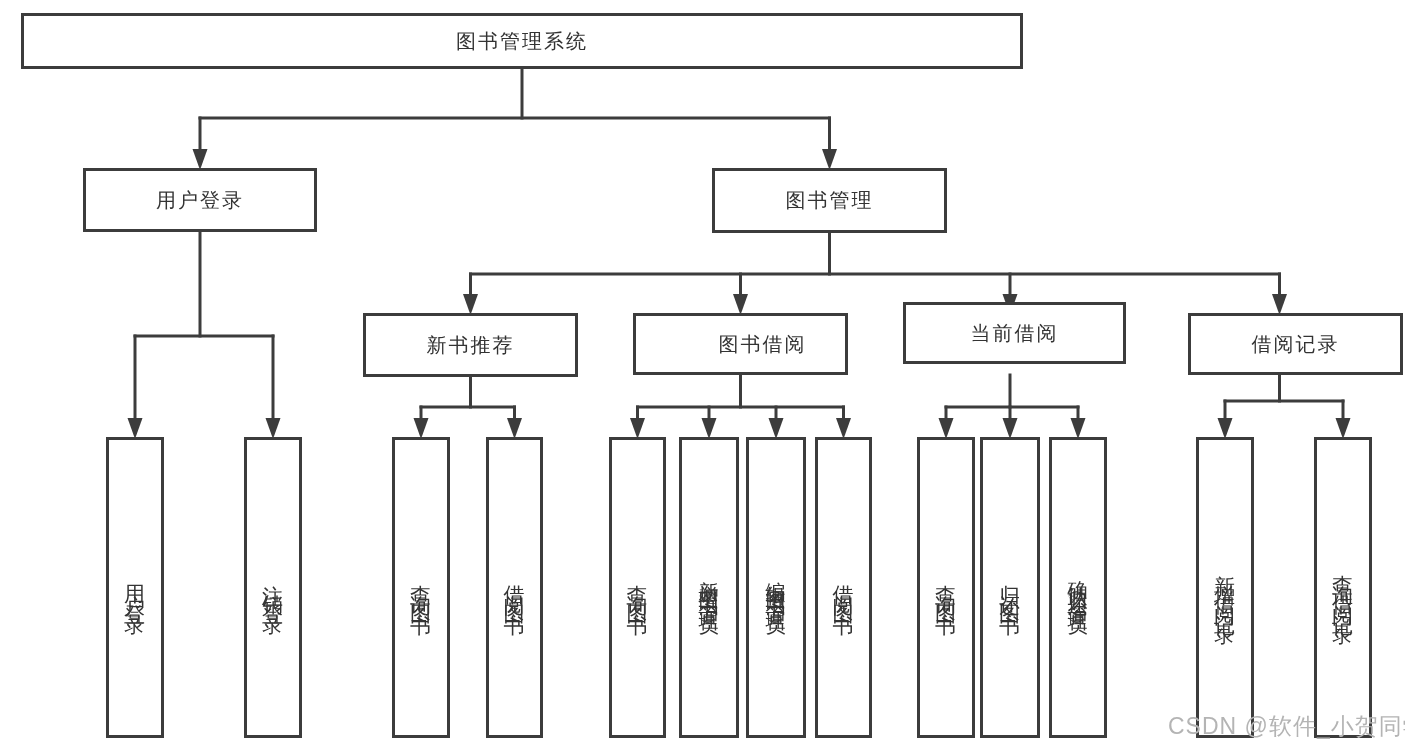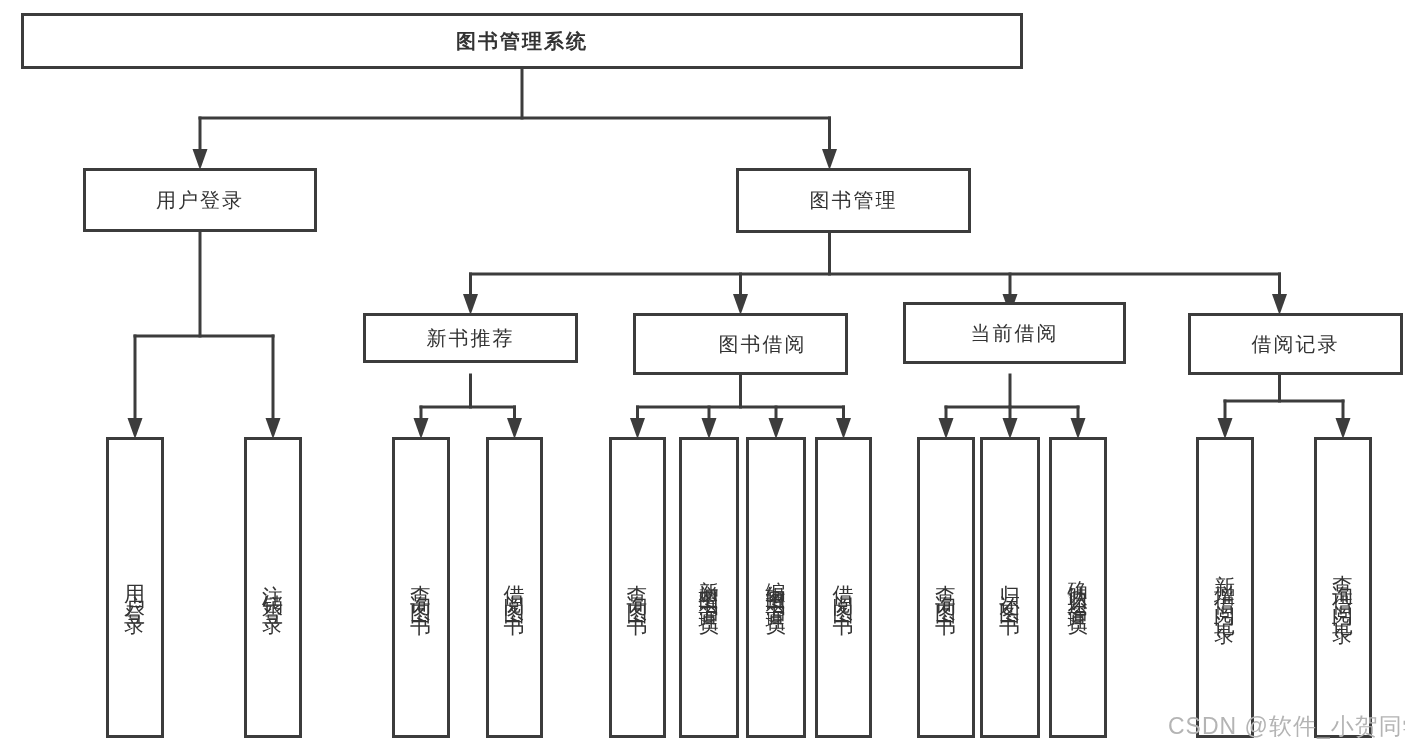--- a/index.html
+++ b/index.html
@@ -110,30 +110,30 @@
       <line x1="1078" y1="407" x2="1078" y2="421" stroke="#3c3c3c" stroke-width="3" stroke-linecap="square"></line>
       <path d="M 1070.5 418 L 1085.5 418 L 1078 439 Z" fill="#3c3c3c"></path>
       <line x1="1279.5" y1="375" x2="1279.5" y2="401" stroke="#3c3c3c" stroke-width="3" stroke-linecap="square"></line>
       <line x1="1225" y1="401" x2="1343" y2="401" stroke="#3c3c3c" stroke-width="3" stroke-linecap="square"></line>
       <line x1="1225" y1="401" x2="1225" y2="421" stroke="#3c3c3c" stroke-width="3" stroke-linecap="square"></line>
       <path d="M 1217.5 418 L 1232.5 418 L 1225 439 Z" fill="#3c3c3c"></path>
       <line x1="1343" y1="401" x2="1343" y2="421" stroke="#3c3c3c" stroke-width="3" stroke-linecap="square"></line>
       <path d="M 1335.5 418 L 1350.5 418 L 1343 439 Z" fill="#3c3c3c"></path>
     </svg>
   <div class="watermark" id="watermark" style="left: 1168px; top: 711px; color: rgb(180, 180, 180);">CSDN @软件_小贺同学</div>
-<div class="node horizontal" style="left: 21px; top: 13px; width: 1002px; height: 56px; border-color: rgb(60, 60, 60); color: rgb(51, 51, 51); font-weight: bold;">
+<div class="node horizontal" style="left: 21px; top: 13px; width: 1002px; height: 56px; border-color: rgb(60, 60, 60); color: rgb(51, 51, 51);">
       <span class="node-label">图书管理系统</span>
     </div>
     <div class="node horizontal" style="left: 83px; top: 168px; width: 234px; height: 64px; border-color: rgb(60, 60, 60); color: rgb(51, 51, 51);">
       <span class="node-label">用户登录</span>
     </div>
-    <div class="node horizontal" style="left: 736px; top: 168px; width: 235px; height: 65px; border-color: rgb(60, 60, 60); color: rgb(51, 51, 51);">
+    <div class="node horizontal" style="left: 712px; top: 168px; width: 235px; height: 65px; border-color: rgb(60, 60, 60); color: rgb(51, 51, 51);">
       <span class="node-label">图书管理</span>
     </div>
-    <div class="node horizontal" style="left: 363px; top: 313px; width: 215px; height: 50px; border-color: rgb(60, 60, 60); color: rgb(51, 51, 51);">
+    <div class="node horizontal" style="left: 363px; top: 313px; width: 215px; height: 64px; border-color: rgb(60, 60, 60); color: rgb(51, 51, 51);">
       <span class="node-label">新书推荐</span>
     </div>
     <div class="node horizontal" style="left: 633px; top: 313px; width: 215px; height: 62px; border-color: rgb(60, 60, 60); color: rgb(51, 51, 51); padding-left: 44px;">
       <span class="node-label">图书借阅</span>
     </div>
     <div class="node horizontal" style="left: 903px; top: 302px; width: 223px; height: 62px; border-color: rgb(60, 60, 60); color: rgb(51, 51, 51);">
       <span class="node-label">当前借阅</span>
     </div>
     <div class="node horizontal" style="left: 1172px; top: 313px; width: 215px; height: 62px; border-color: rgb(60, 60, 60); color: rgb(51, 51, 51); margin-left: 16px;">
       <span class="node-label">借阅记录</span>

